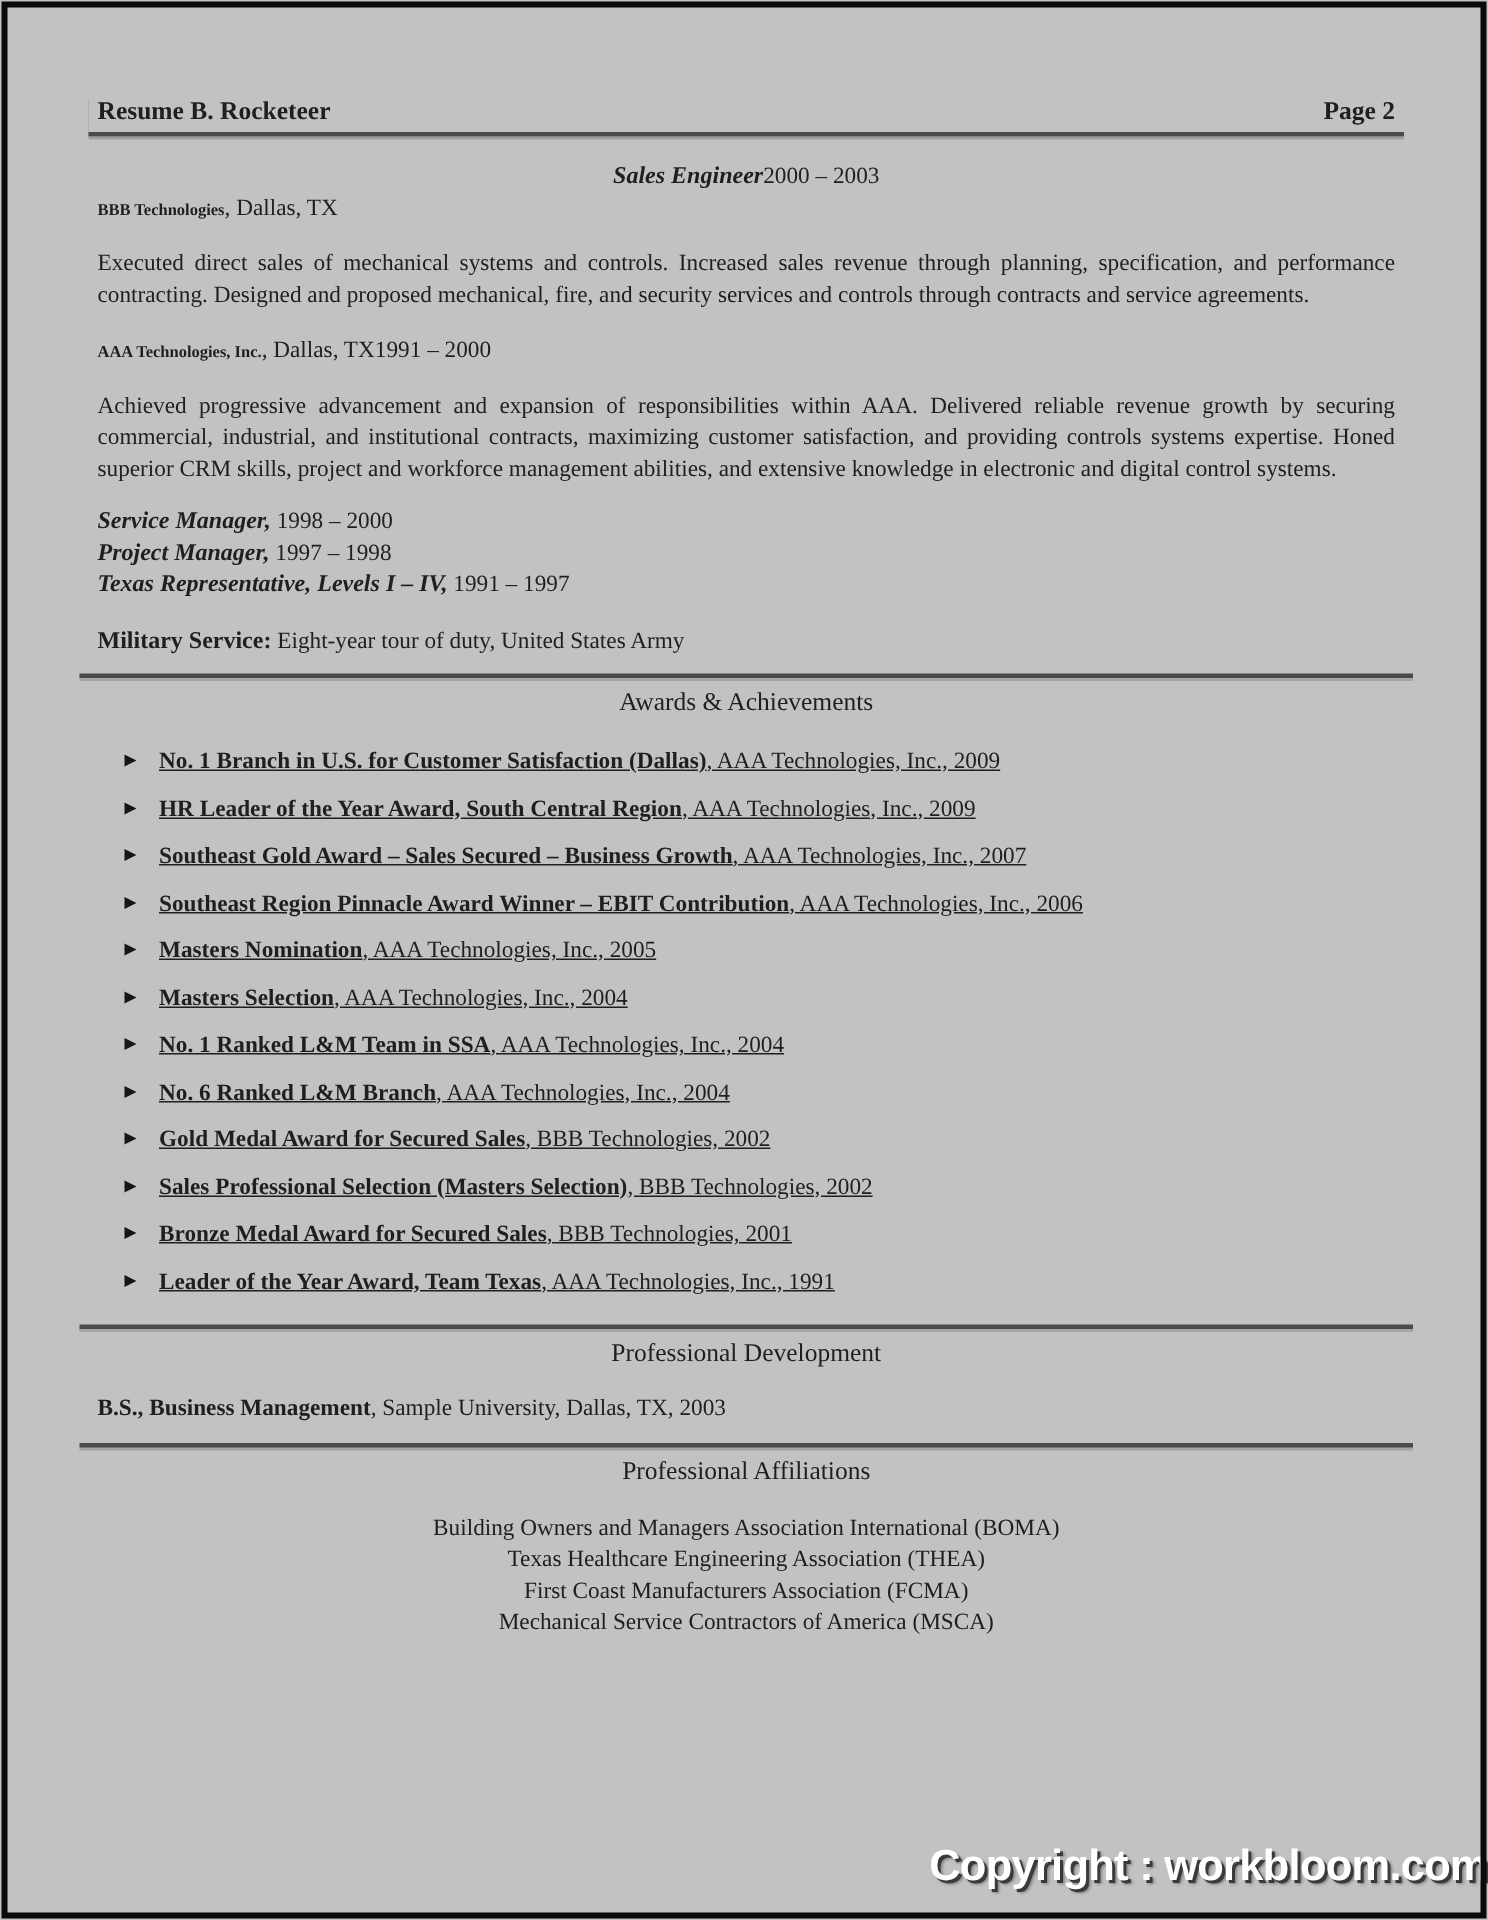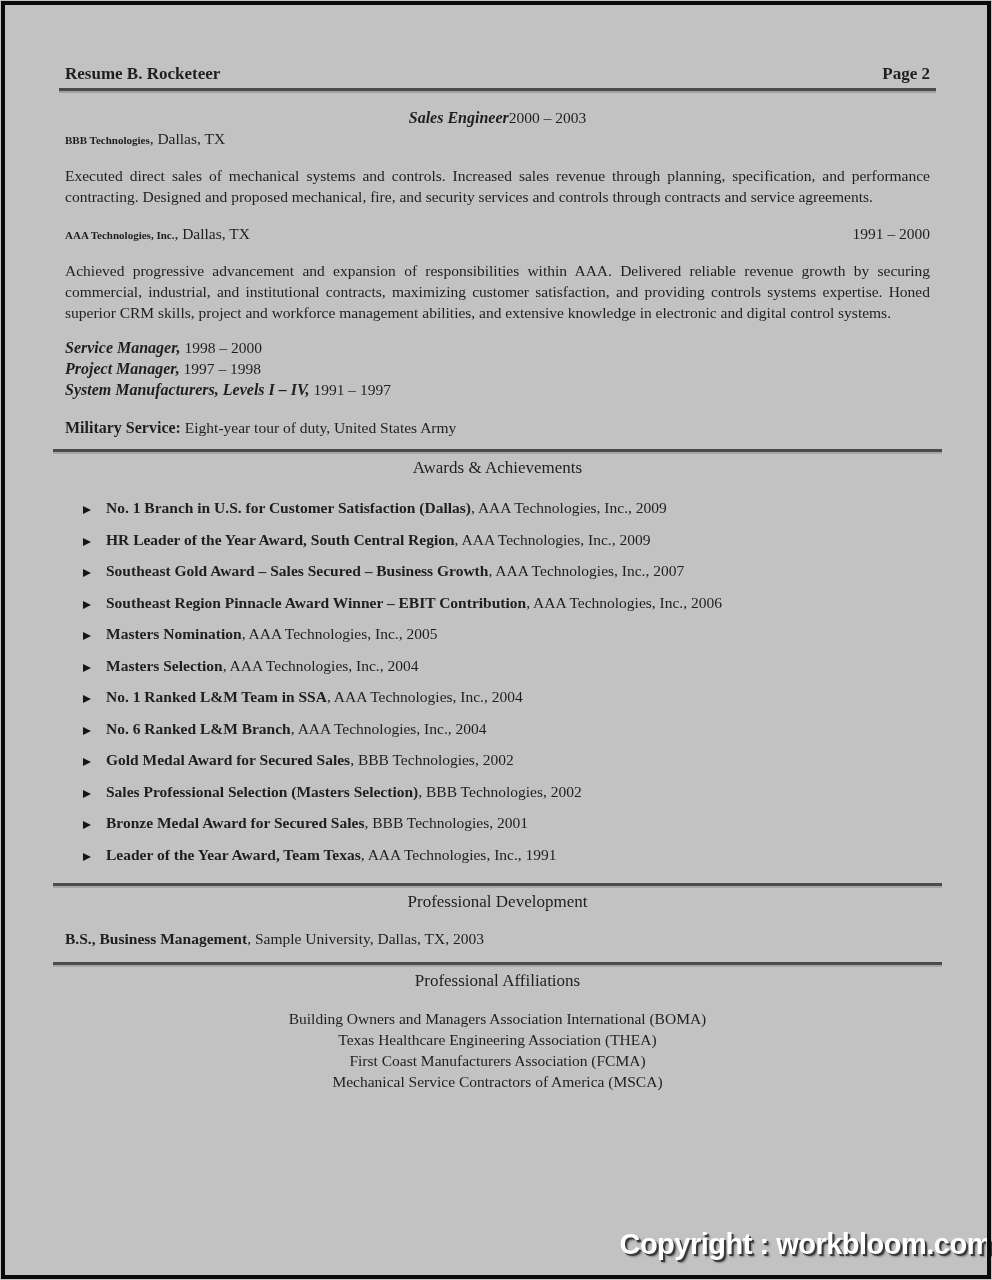--- a/index.html
+++ b/index.html
@@ -23,38 +23,38 @@
     display:flex; justify-content:space-between; align-items:flex-end;
     font-weight:bold; font-size:17px; line-height:20px;
     padding-bottom:4px; border-bottom:3px solid var(--rule);
     box-shadow:0 2px 0 rgba(0,0,0,0.18);
     margin:0 -6px; padding-left:6px; padding-right:6px;
   }
   .title-row{display:flex; justify-content:center; margin-top:16px;}
   .job-title{font-weight:bold; font-style:italic; font-size:16px;}
   .company{font-weight:bold; font-size:11px;}
   .company-row{line-height:21px;}
-  .company-row.with-dates{display:flex; justify-content:space-between; margin-top:16px;}
+  .company-row.with-dates{display:flex; margin-top:16px;}
   .dates{font-size:15.5px;}
   .para{margin-top:14px; text-align:justify;}
   .positions{margin-top:14px;}
   .pos-line{line-height:21px;}
   .pos-title{font-weight:bold; font-style:italic; font-size:16px;}
   .military{margin-top:17px;}
   .blabel{font-weight:bold; font-size:16px;}
   .divider{
     height:3px; background:var(--rule); margin:11px -12px 0 -12px;
     box-shadow:0 2px 0 rgba(0,0,0,0.15);
   }
   .section-title{
     text-align:center; font-weight:normal; font-size:17px; line-height:20px; margin-top:6px;
   }
   .awards{margin-top:20px;}
   .award{
-    display:flex; align-items:center; padding-left:18px; margin-bottom:12.5px; line-height:19px;
+    display:flex; align-items:flex-start; padding-left:18px; margin-bottom:12.5px; line-height:19px;text-decoration:underline;
   }
   .tri{
     flex:none; width:0; height:0; margin:5px 15px 0 0;
     border-left:8px solid #161616; border-top:4.5px solid transparent; border-bottom:4.5px solid transparent;
   }
   .award b{font-size:15.5px;}
   .edu{margin-top:16px;}
   .divider.d2{margin-top:19px;}
   .divider.d3{margin-top:13px;}
   .affiliations{margin-top:17px;}
@@ -96,21 +96,21 @@
     <p class="para">Achieved progressive advancement and expansion of responsibilities within AAA. Delivered reliable revenue growth by securing commercial, industrial, and institutional contracts, maximizing customer satisfaction, and providing controls systems expertise. Honed superior CRM skills, project and workforce management abilities, and extensive knowledge in electronic and digital control systems.</p>
 
     <div class="positions">
       <div class="pos-line">
         <span class="pos-title">Service Manager,</span><span> 1998 – 2000</span>
       </div>
       <div class="pos-line">
         <span class="pos-title">Project Manager,</span><span> 1997 – 1998</span>
       </div>
       <div class="pos-line">
-        <span class="pos-title">System Manufacturers, Levels I – IV,</span><span> 1991 – 1997</span>
+        <span class="pos-title">Texas Representative, Levels I – IV,</span><span> 1991 – 1997</span>
       </div>
     </div>
 
     <p class="military">
       <span class="blabel">Military Service:</span><span> Eight-year tour of duty, United States Army</span>
     </p>
 
     <div class="divider"></div>
     <div class="section-title">Awards &amp; Achievements</div>
 

